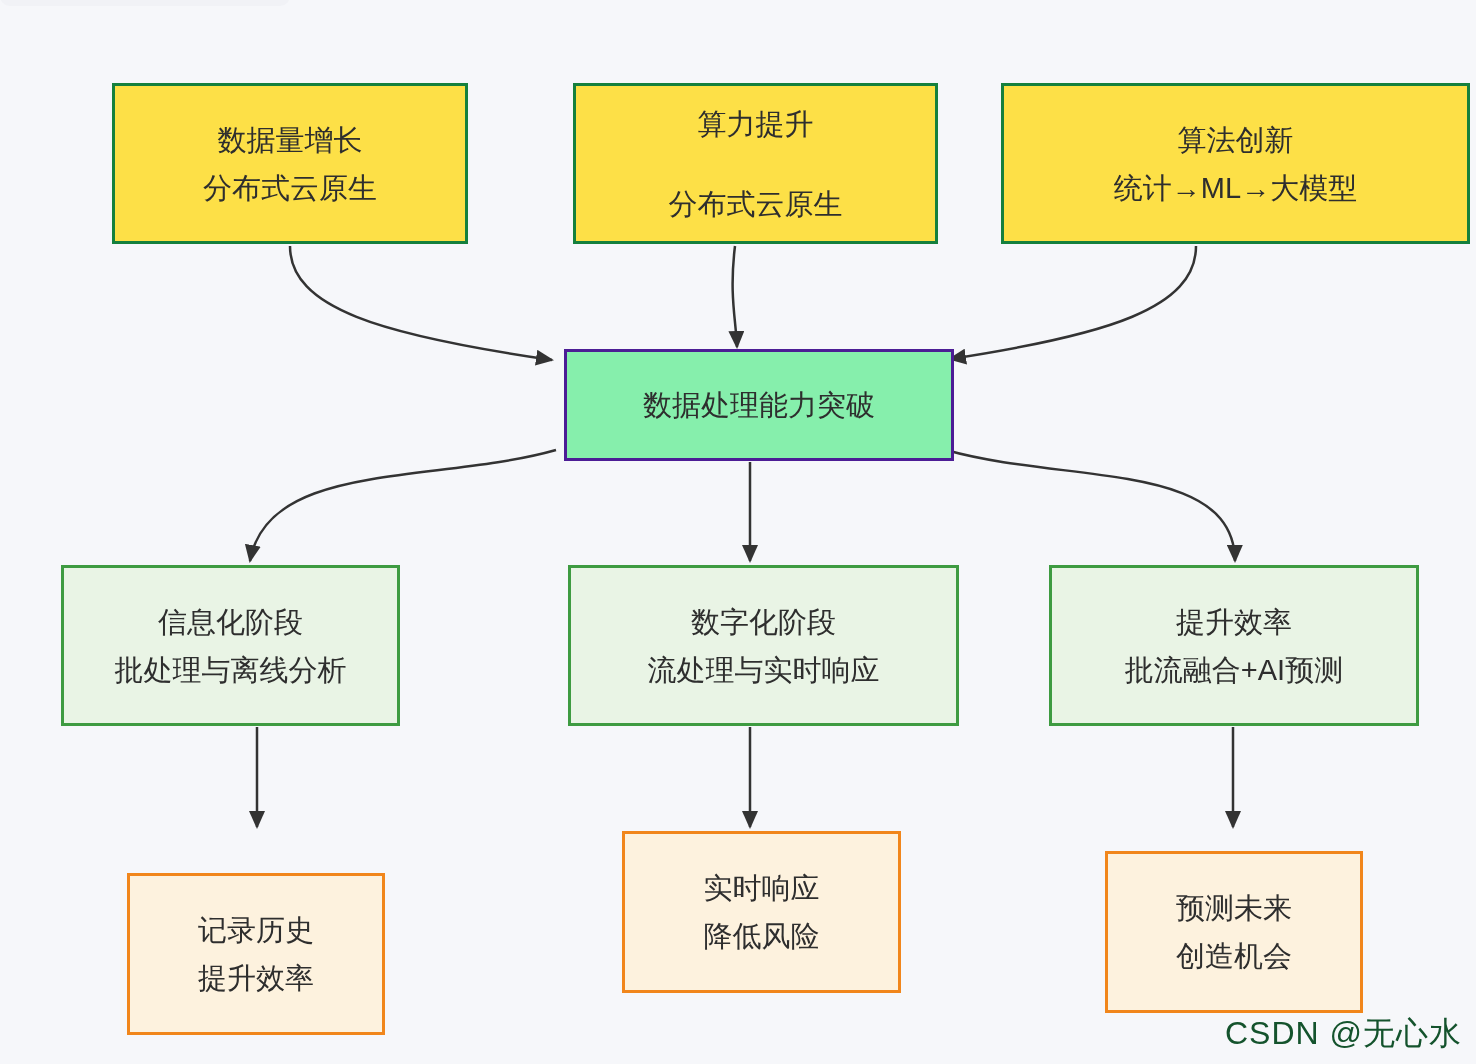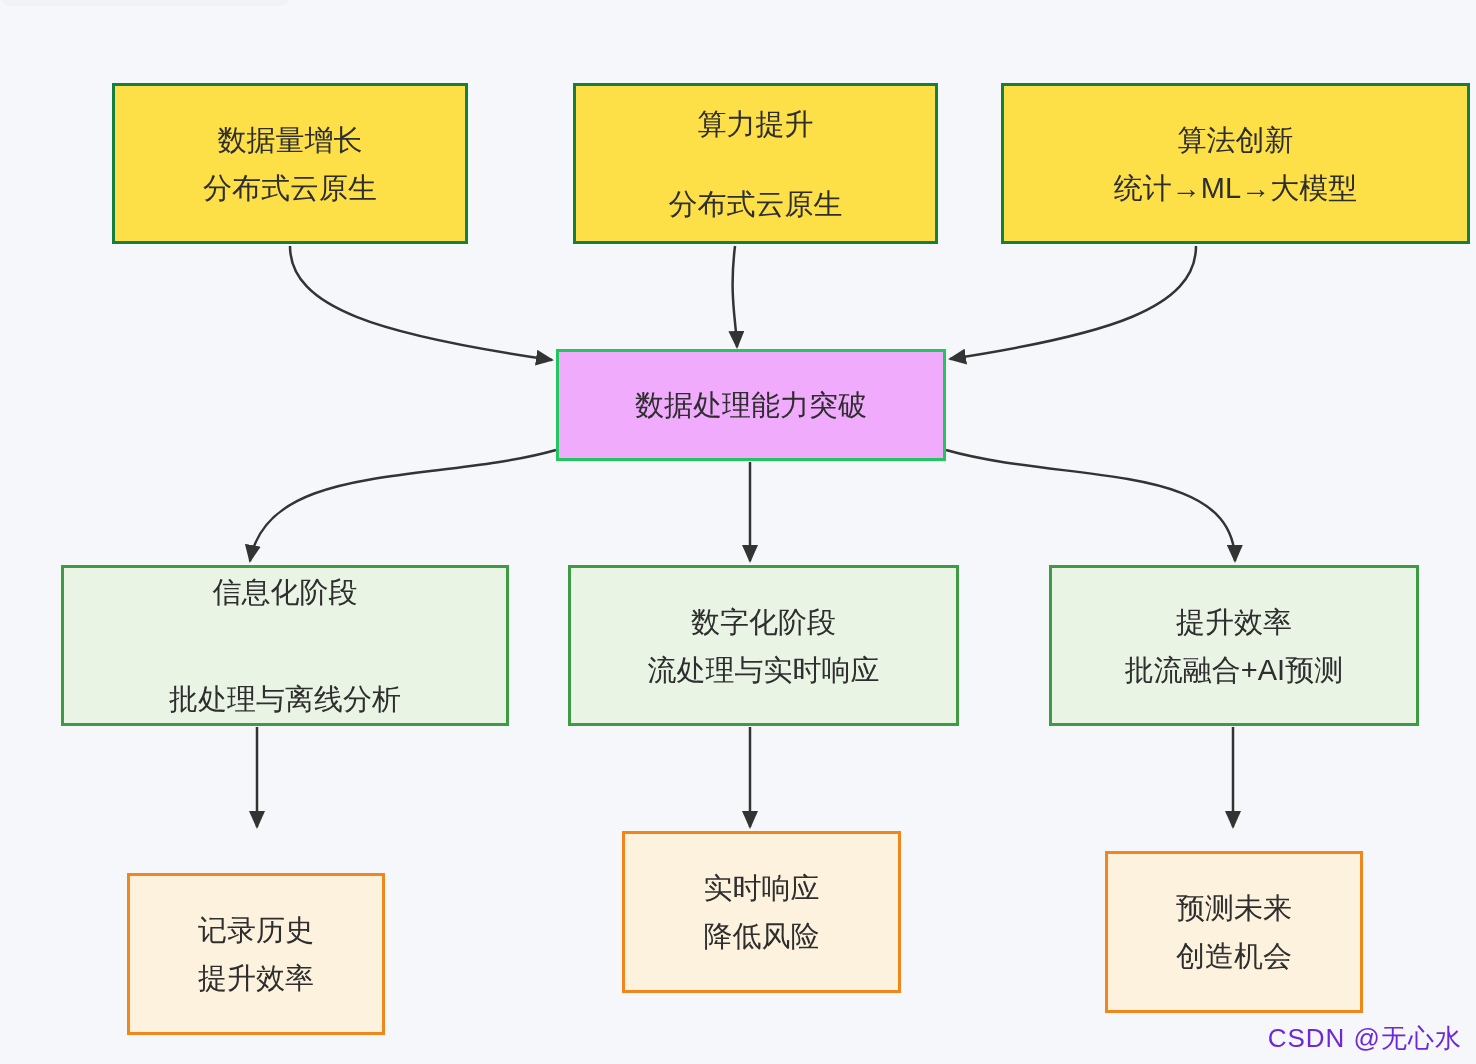--- a/index.html
+++ b/index.html
@@ -30,37 +30,37 @@
     flex-direction: column;
     align-items: center;
     justify-content: center;
     text-align: center;
     color: #2e2e2e;
     font-size: 29px;
     line-height: 48px;
   }
   .node .nline { white-space: nowrap; }
   .node.blue   { background: #fde047; border: 3px solid #15803d; }
-  .node.purple { background: #f0abfc; border: 3px solid #22c55e; }
+  .node.purple { background: #86efac; border: 3px solid #4c1d95; margin-left: 8px; }
   .node.green  { background: #e9f4e5; border: 3px solid #3e9b41; }
   .node.orange { background: #fdf2de; border: 3px solid #f1861b; }
   .top-shadow {
     position: absolute;
     left: 0; top: -6px;
     width: 290px; height: 12px;
     background: #eceef3;
     border-radius: 0 0 10px 10px;
     opacity: .55;
   }
   .watermark {
     position: absolute;
     right: 14px;
     bottom: 8px;
-    font-size: 26px;
-    color: #6d28d9;
+    font-size: 32px;
+    color: #14532d;
     letter-spacing: 1px;
   }
 </style>
 </head>
 <body>
 
 <div class="canvas">
 
   <div class="top-shadow"></div>
 
@@ -95,21 +95,21 @@
 
   <div class="node blue" style="left:1001px; top:83px; width:469px; height:161px;">
     <div class="nline">算法创新</div>
     <div class="nline">统计→ML→大模型</div>
   </div>
 
   <div class="node purple" style="left:556px; top:349px; width:390px; height:112px;">
     <div class="nline">数据处理能力突破</div>
   </div>
 
-  <div class="node green" style="left:61px; top:565px; width:448px; height:161px;justify-content:space-between;">
+  <div class="node green" style="left:61px; top:565px; width:339px; height:161px;">
     <div class="nline">信息化阶段</div>
     <div class="nline">批处理与离线分析</div>
   </div>
 
   <div class="node green" style="left:568px; top:565px; width:391px; height:161px;font-family:Liberation Serif, serif;">
     <div class="nline">数字化阶段</div>
     <div class="nline">流处理与实时响应</div>
   </div>
 
   <div class="node green" style="left:1049px; top:565px; width:370px; height:161px;">

